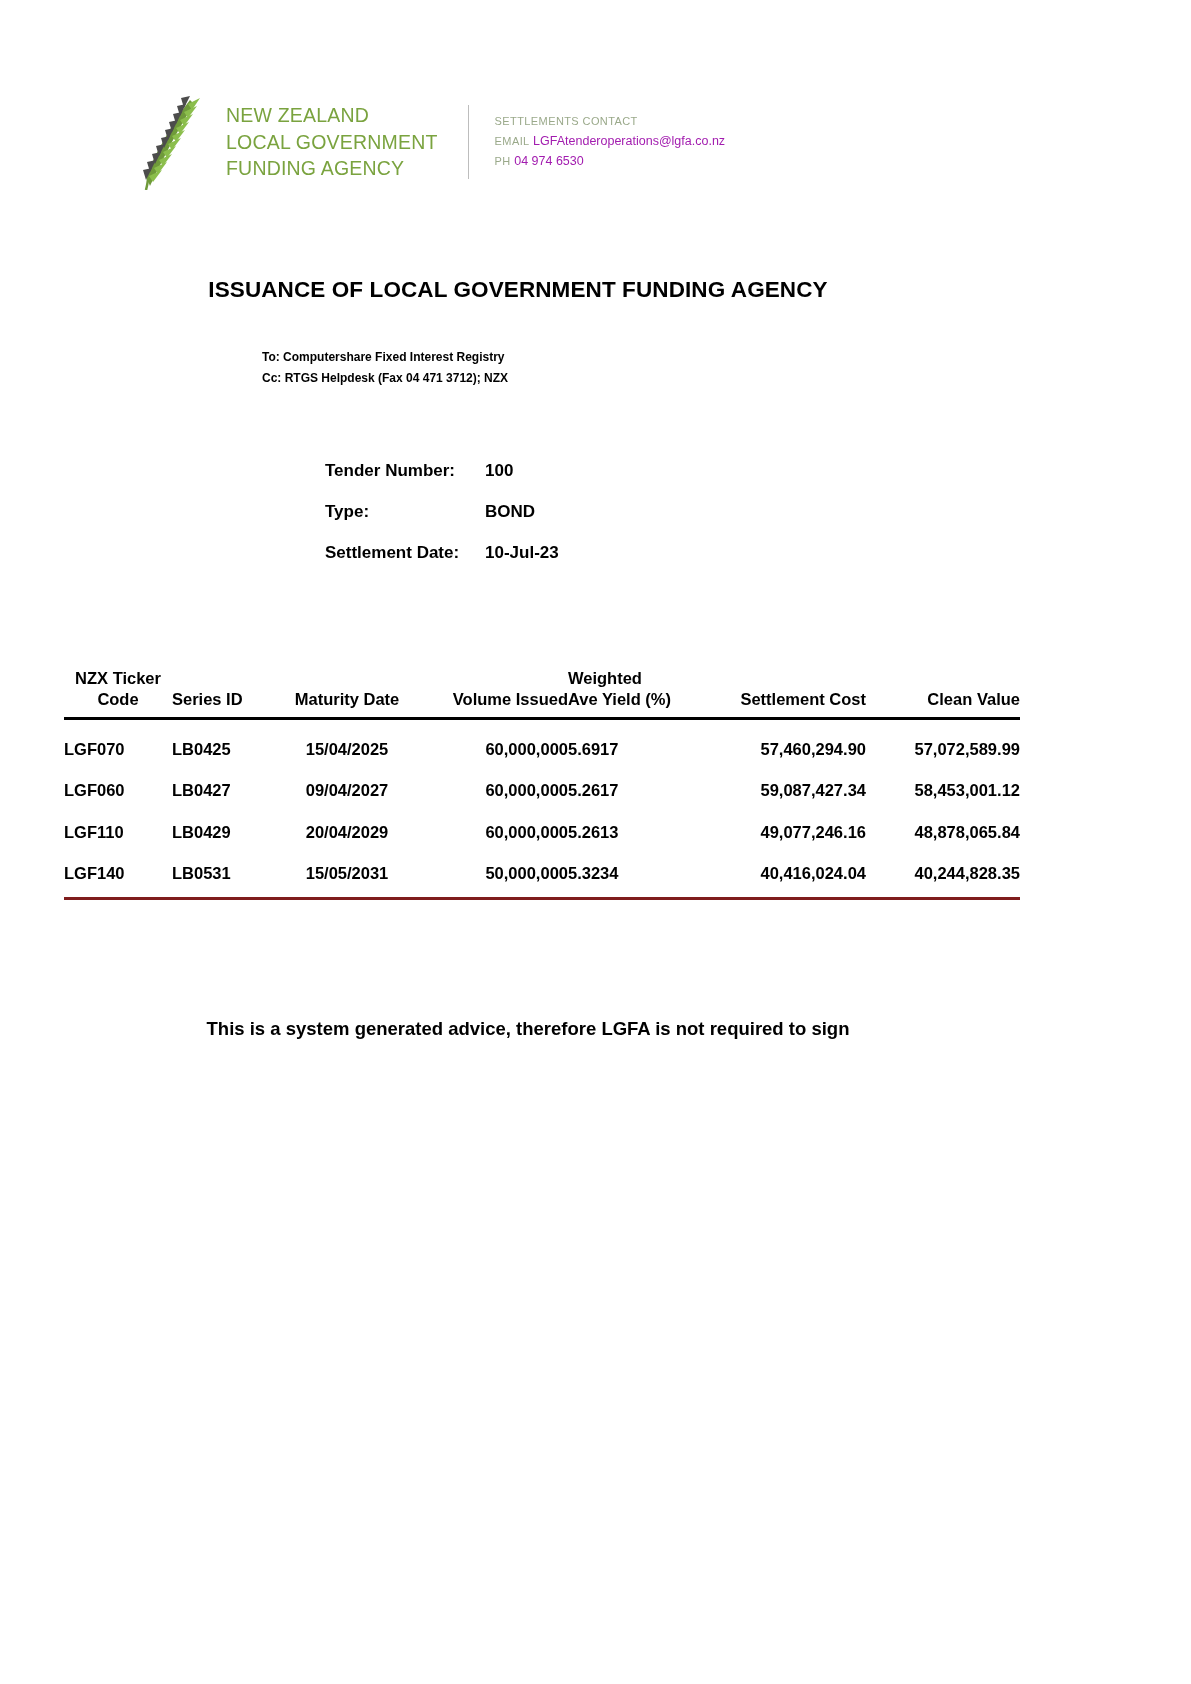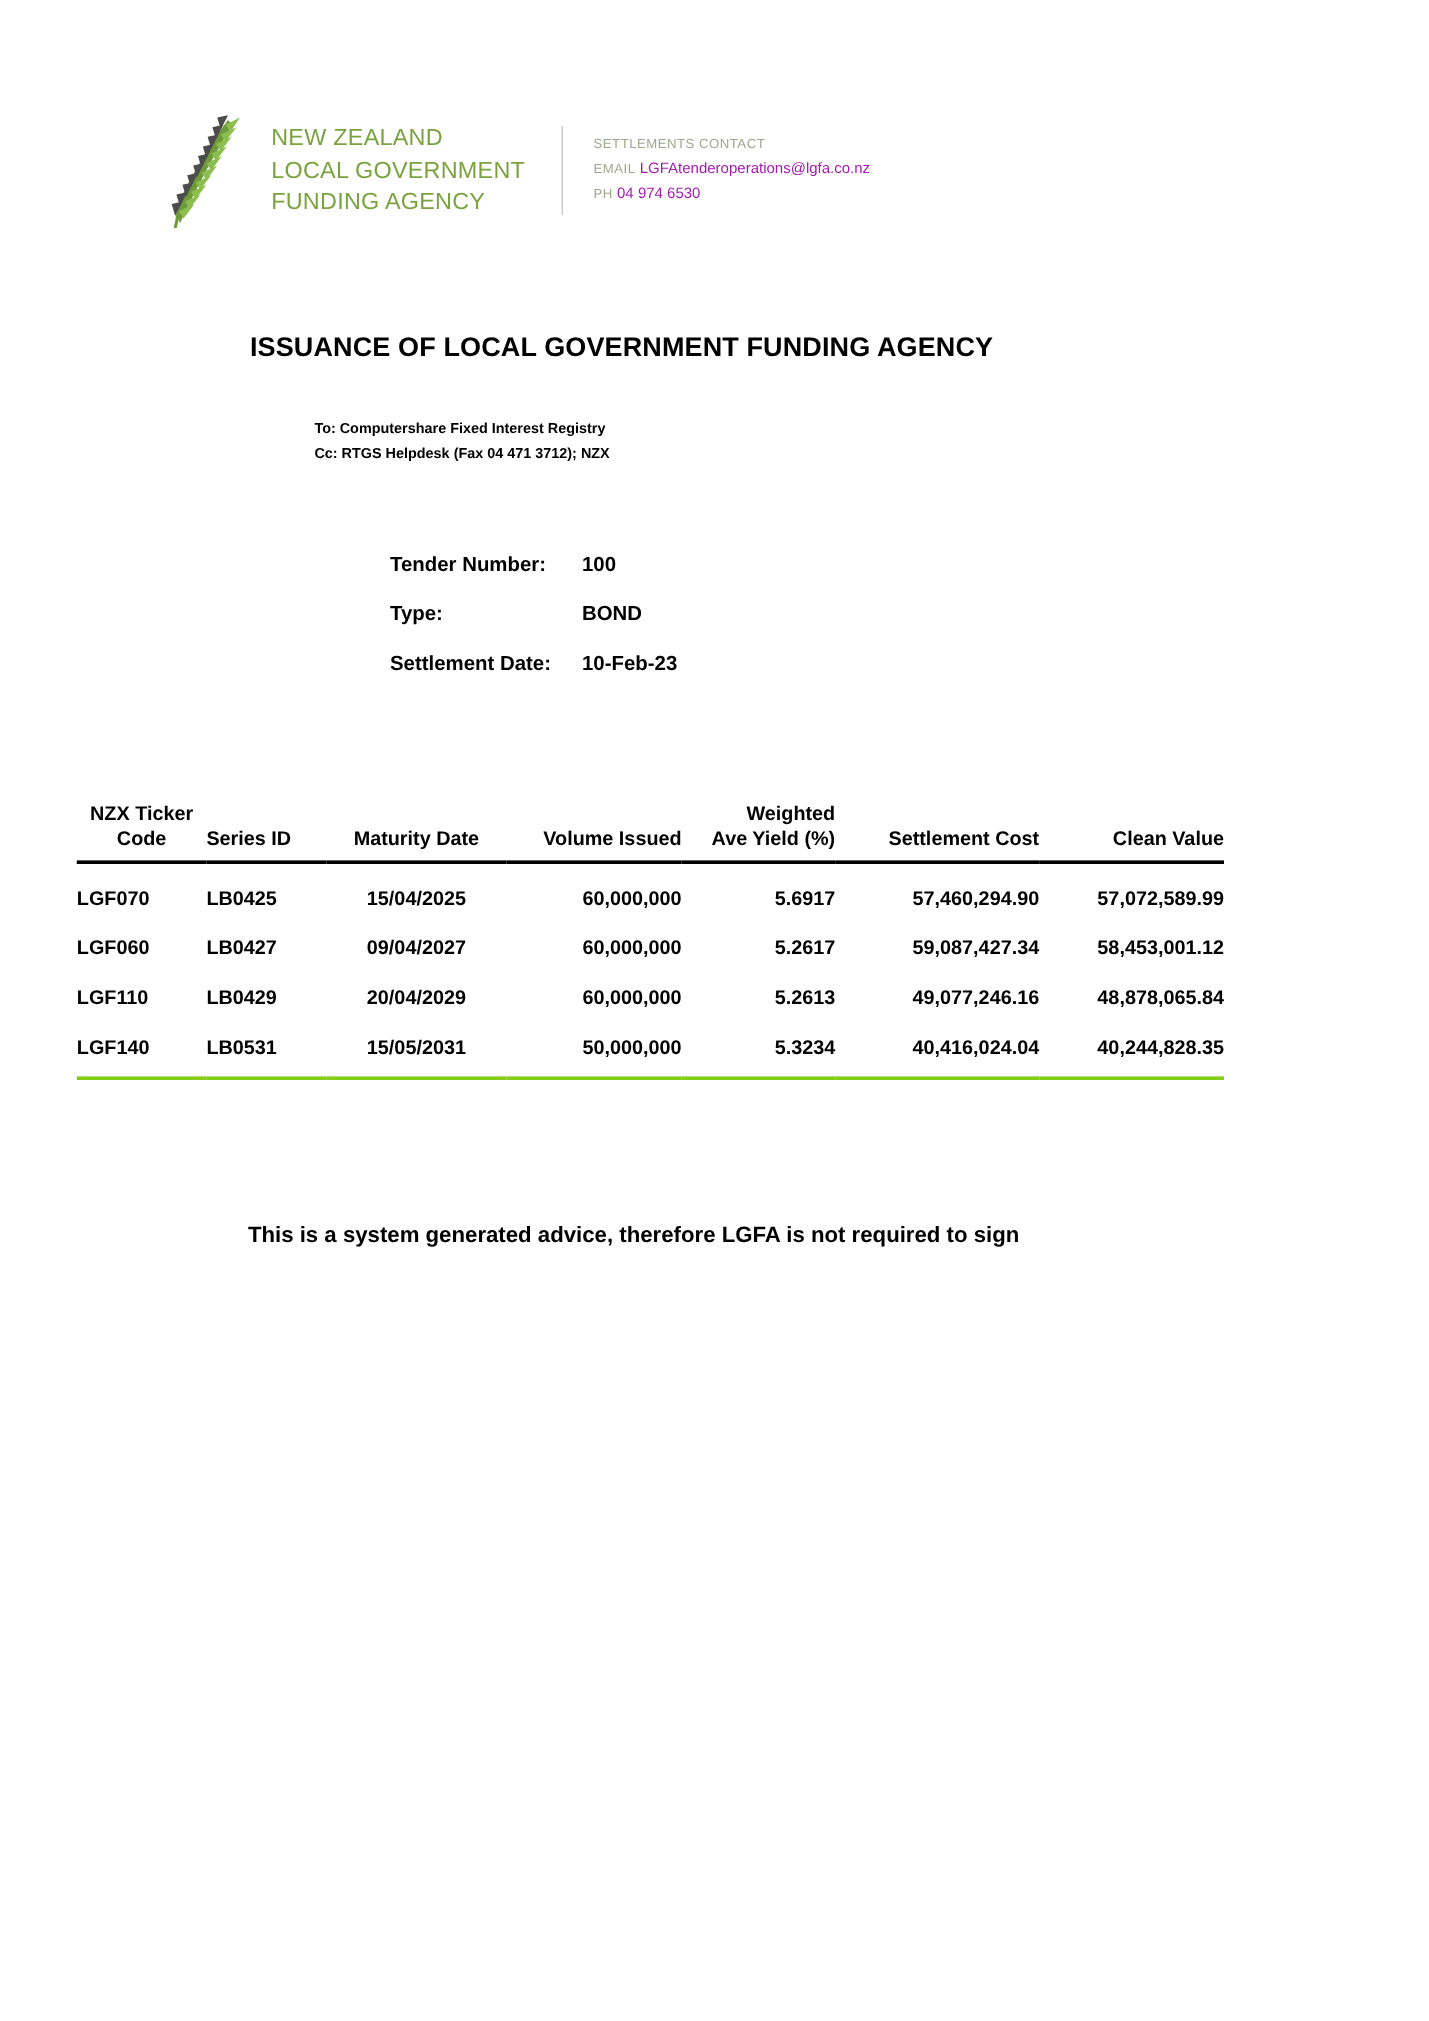--- a/index.html
+++ b/index.html
@@ -133,38 +133,38 @@
   }
   table.issuance thead tr.head-row th {
     border-bottom: 3px solid #000000;
   }
   table.issuance tbody td {
     padding: 11.5px 0 11.5px 0;
     line-height: 1.1;
   }
   table.issuance tbody tr:first-child td { padding-top: 20px; }
   table.issuance tbody tr:last-child td {
-    border-bottom: 3px solid #84cc16;
+    border-bottom: 3px solid #7f1d1d;
     padding-bottom: 15px;
   }
   .c-ticker  { width: 108px; text-align: center; }
   .c-series  { width: 100px; text-align: center; }
   .c-mat     { width: 150px; text-align: center; }
   .c-vol     { width: 146px; text-align: right; }
   .c-yield   { width: 128px; text-align: center; }
   .c-settle  { width: 170px; text-align: right; }
   .c-clean   { width: 154px; text-align: right; }
 
   td.c-ticker, td.c-series { text-align: left; }
   th.c-series { text-align: left; padding-left: 2px; }
   td.c-series { padding-left: 2px; }
   th.c-vol, th.c-settle, th.c-clean { text-align: right; }
   td.c-vol, td.c-settle, td.c-clean { text-align: right; }
   th.c-mat, td.c-mat { text-align: center; }
-  th.c-yield, td.c-yield { text-align: right; }
+  th.c-yield, td.c-yield { text-align: left; }
   td.c-settle { padding-right: 14px; }
   th.c-settle { padding-right: 14px; }
 
   
   .footer-note {
     position: absolute;
     left: 0;
     top: 1018px;
     width: 1056px;
     text-align: center;
@@ -243,21 +243,21 @@
   <div class="tender-row">
     <span class="tender-key">Tender Number:</span>
     <span class="tender-val">100</span>
   </div>
   <div class="tender-row">
     <span class="tender-key">Type:</span>
     <span class="tender-val">BOND</span>
   </div>
   <div class="tender-row">
     <span class="tender-key">Settlement Date:</span>
-    <span class="tender-val">10-Feb-23</span>
+    <span class="tender-val">10-Jul-23</span>
   </div>
 </div>
 
 <div class="table-wrap">
   <table class="issuance">
     <thead>
       <tr class="head-row">
         <th class="c-ticker">
           <div>NZX Ticker</div>
           <div>Code</div>

